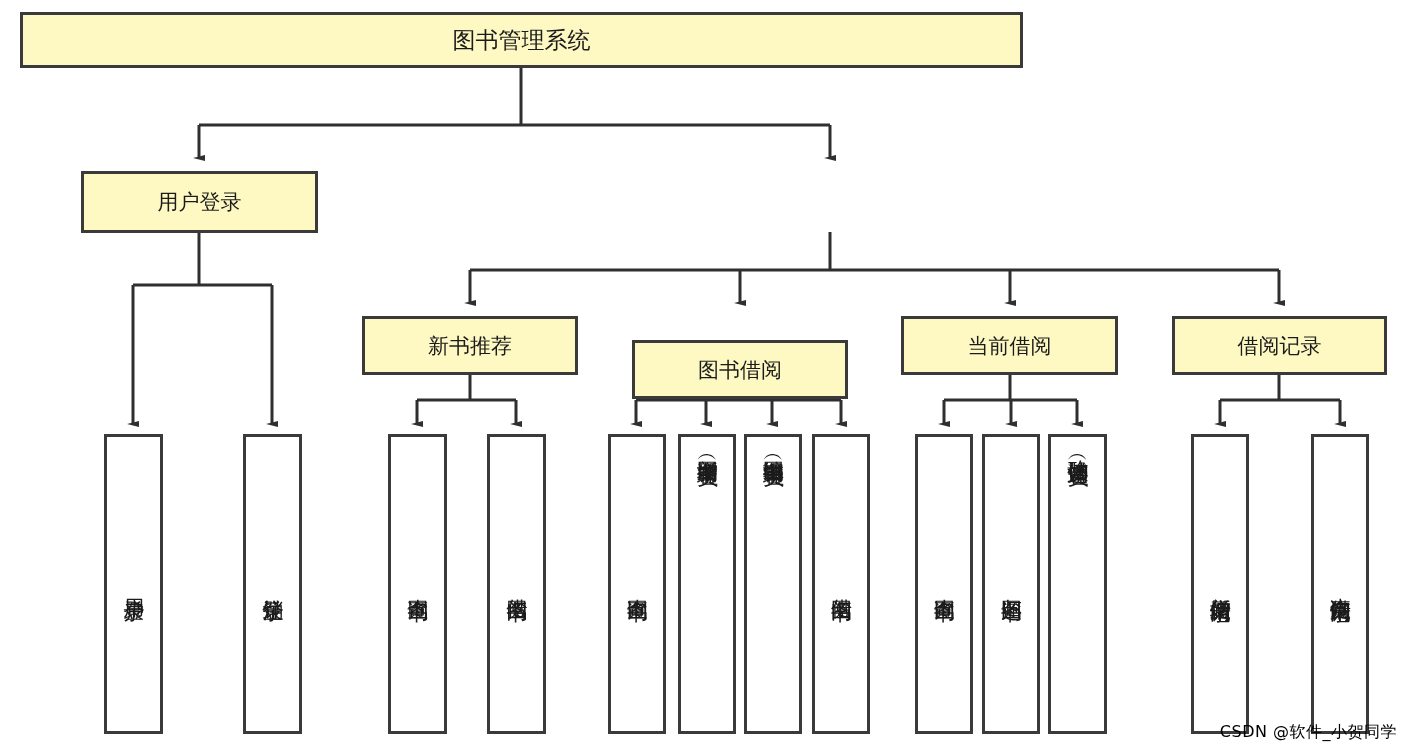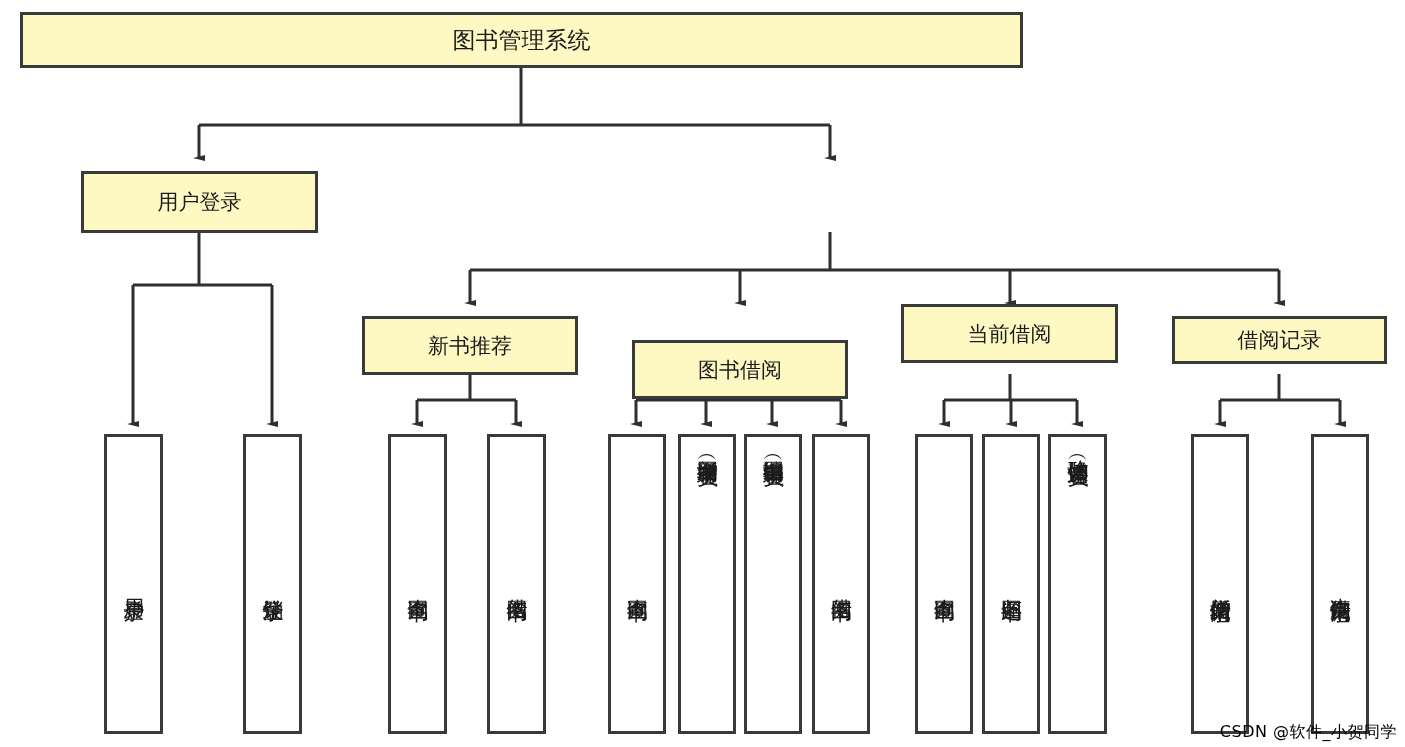--- a/index.html
+++ b/index.html
@@ -145,24 +145,24 @@
   <div class="node-box level1" style="left:81px; top:171px; width:237px; height:62px;">
     <span>用户登录</span>
   </div>
 
   <div class="node-box level2" style="left:362px; top:316px; width:216px; height:59px;">
     <span>新书推荐</span>
   </div>
   <div class="node-box level2" style="left:632px; top:316px; width:216px; height:59px;margin-top:24px;">
     <span>图书借阅</span>
   </div>
-  <div class="node-box level2" style="left:901px; top:304px; width:217px; height:59px;">
+  <div class="node-box level2" style="left:901px; top:316px; width:217px; height:59px;">
     <span>当前借阅</span>
   </div>
-  <div class="node-box level2" style="left:1172px; top:316px; width:215px; height:48px;">
+  <div class="node-box level2" style="left:1172px; top:316px; width:215px; height:59px;">
     <span>借阅记录</span>
   </div>
 
   <div class="leaf-box" style="left:104px; top:434px; width:59px; height:300px;">
     <div class="leaf-inner">
       <span class="vert-text">用户登录</span>
     </div>
   </div>
   <div class="leaf-box" style="left:243px; top:434px; width:59px; height:300px;">
     <div class="leaf-inner">

